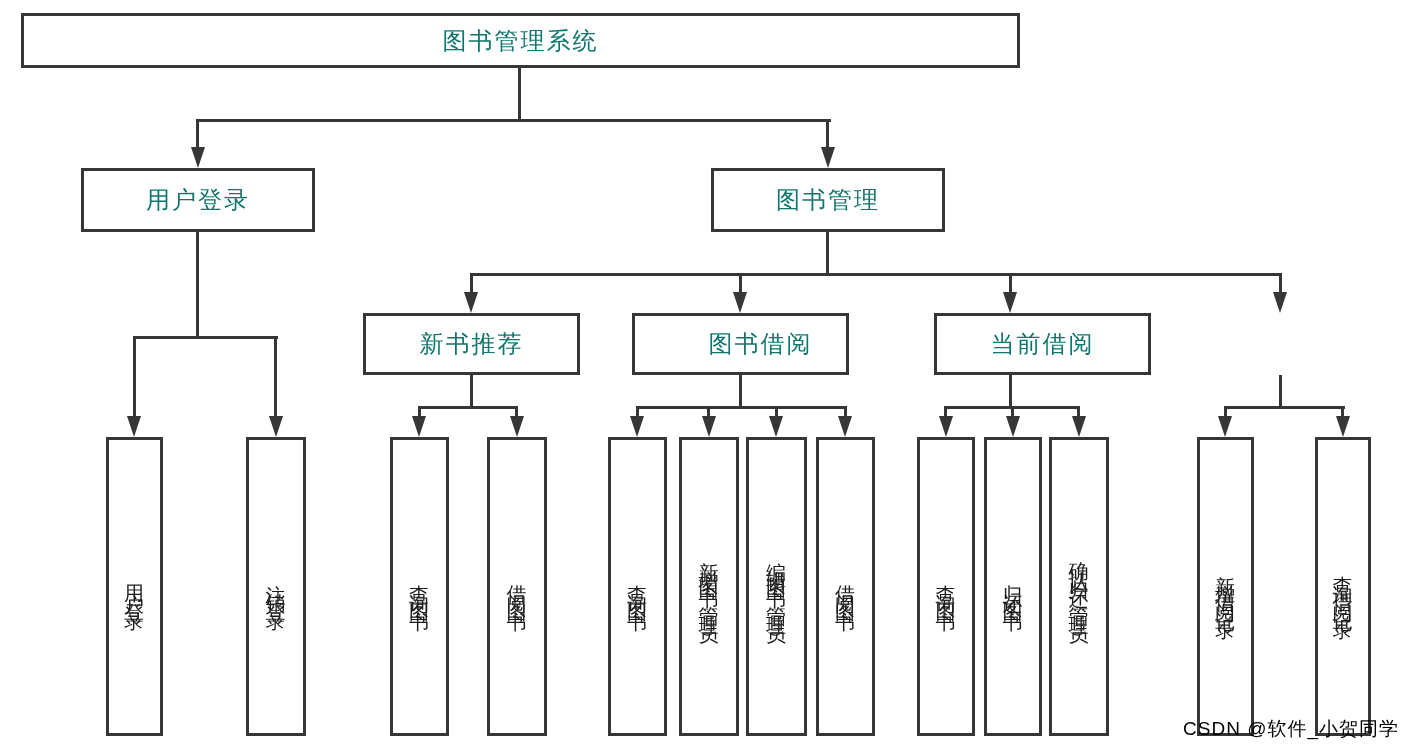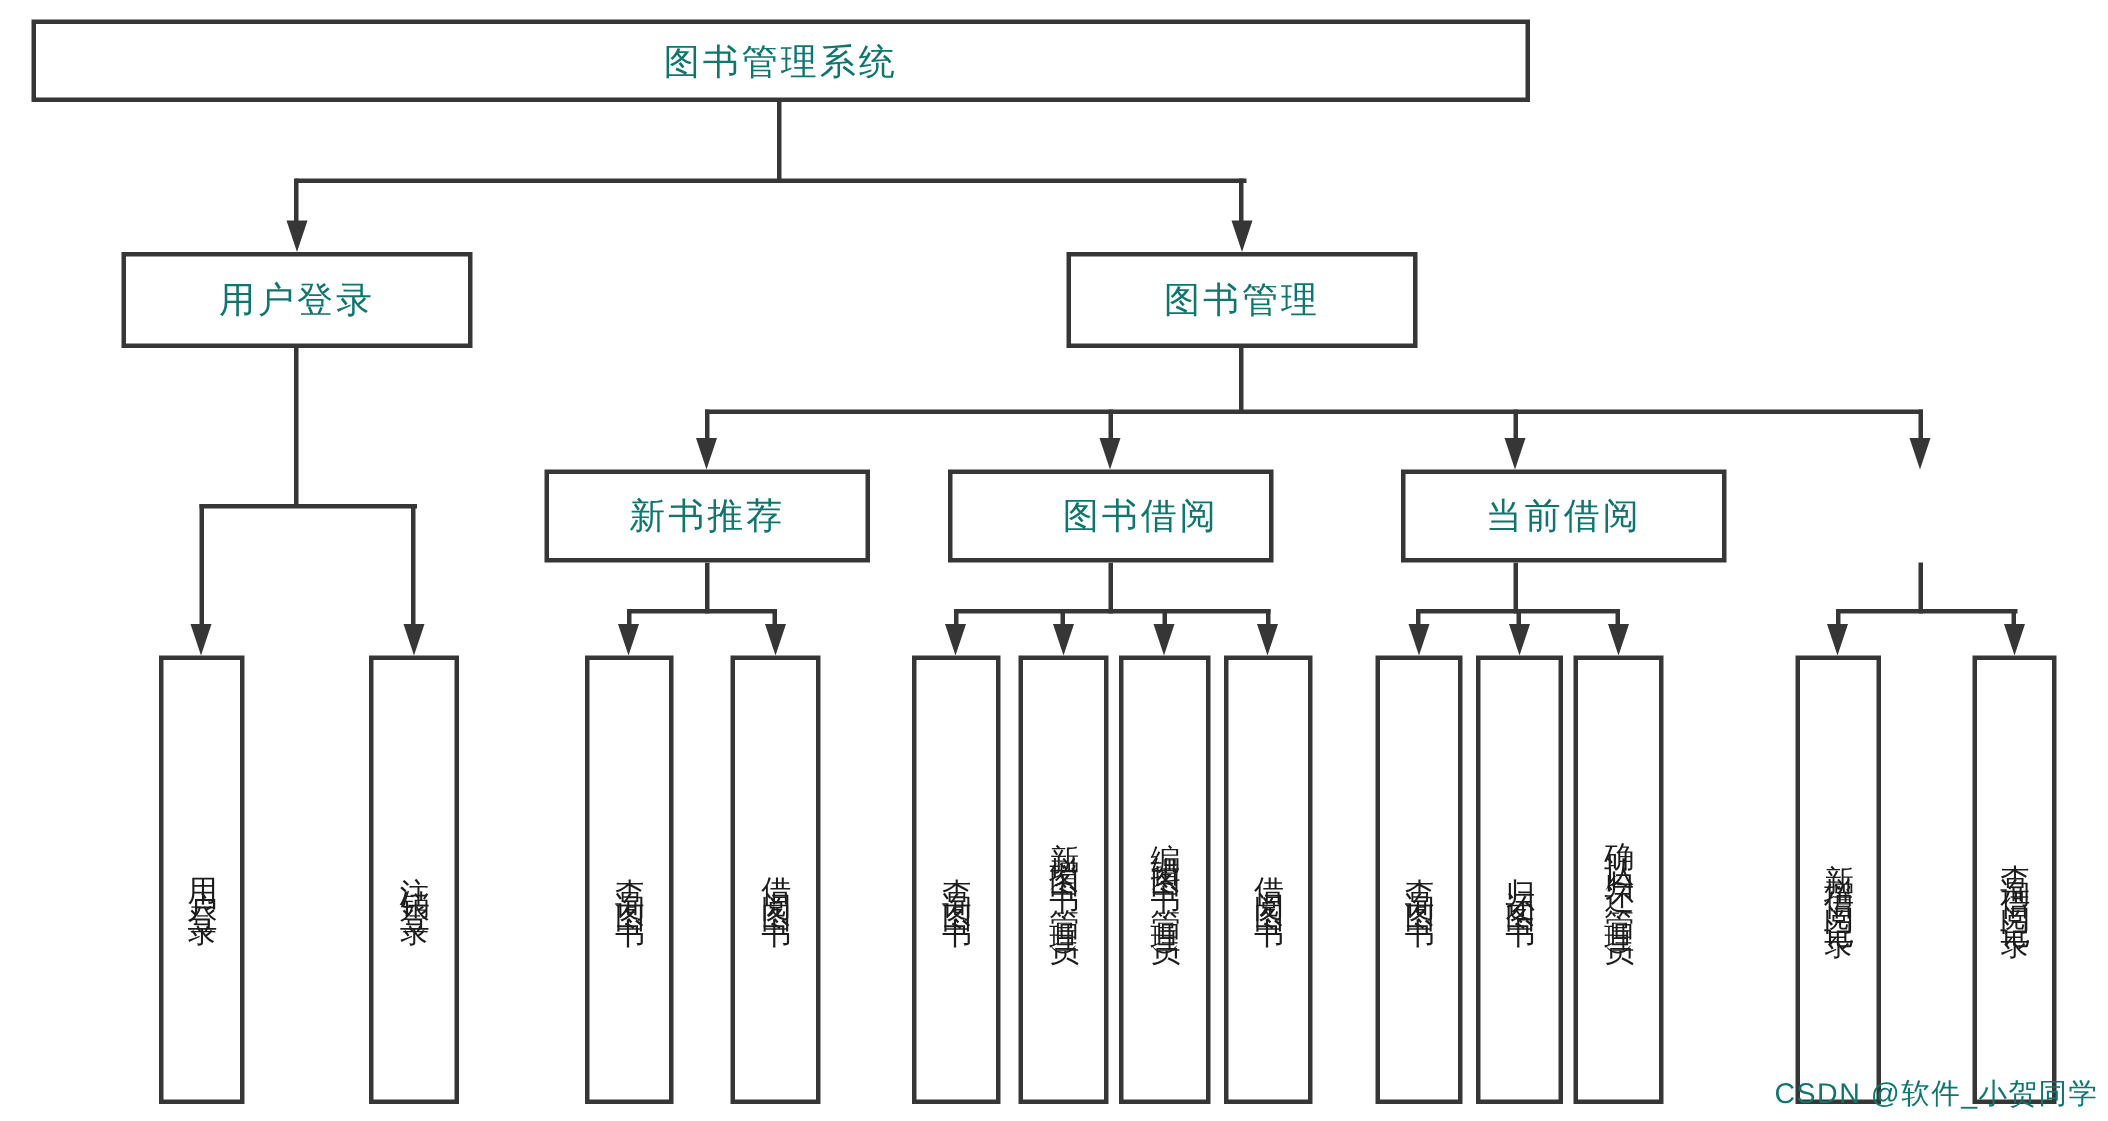--- a/index.html
+++ b/index.html
@@ -19,21 +19,21 @@
     font-size:20px;letter-spacing:9px;line-height:1;color:#1c1c1c;white-space:nowrap;
   }
   .line{position:absolute;background:#363636;}
   .arrow{
     position:absolute;width:0;height:0;
     border-left:7px solid transparent;border-right:7px solid transparent;
     border-top:21px solid #363636;
   }
   .watermark{
     position:absolute;right:6px;bottom:5px;font-size:19px;
-    color:#0f766e;letter-spacing:1px;white-space:nowrap;
+    color:#000000;letter-spacing:1px;white-space:nowrap;
   }
 </style>
 </head>
 <body>
 
 <div id="stage">
 
   <div class="line" style="left:518px;top:68px;width:3px;height:54px;"></div>
 
   <div class="line" style="left:197px;top:119px;width:634px;height:3px;"></div>

